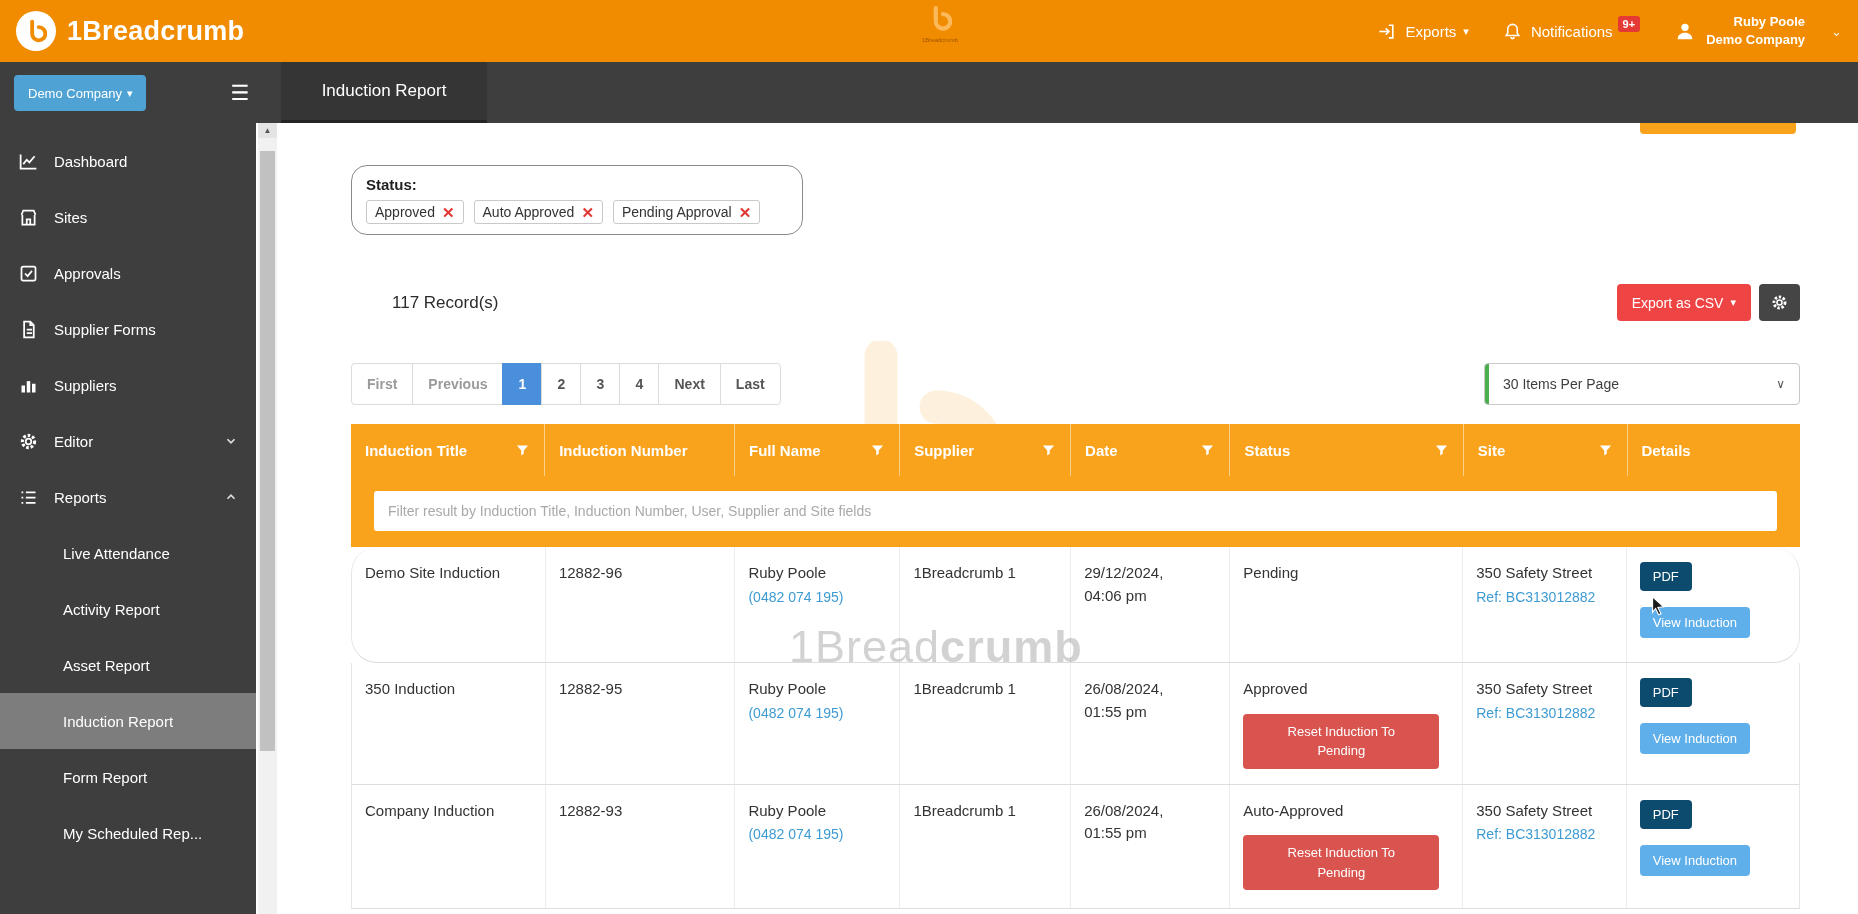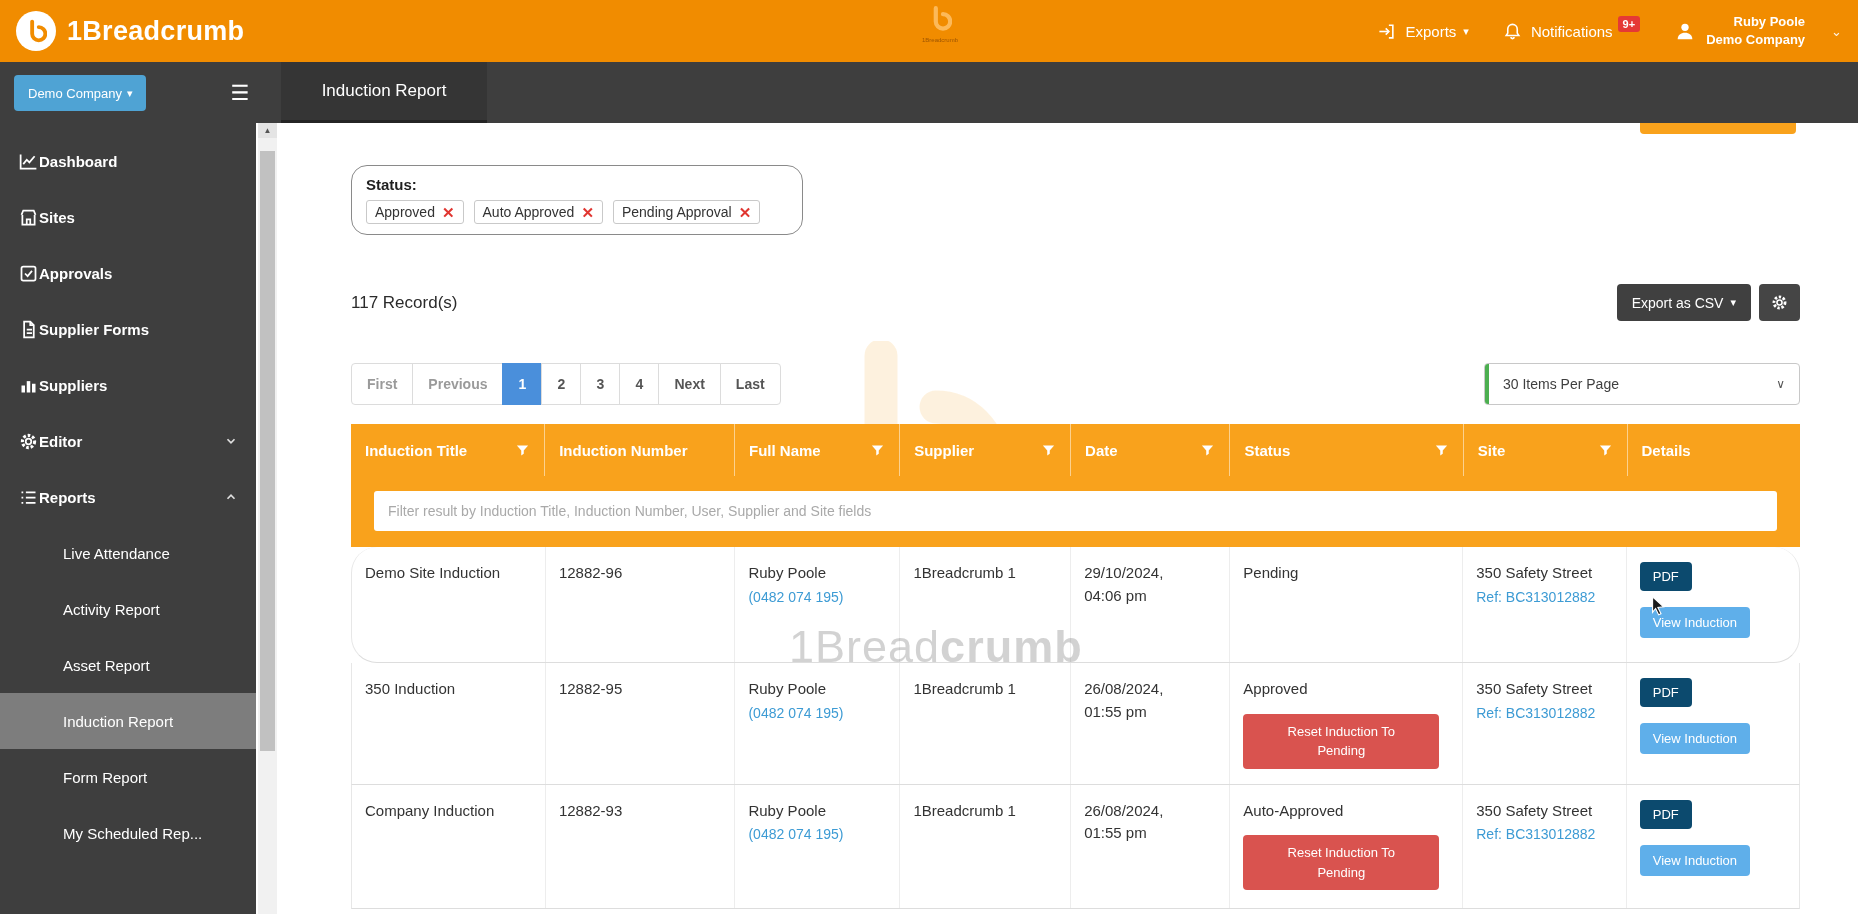--- a/index.html
+++ b/index.html
@@ -56,22 +56,22 @@
     border-bottom:3px solid #242424; color:#fff; font-size:17px;
     display:flex; align-items:center; justify-content:center; cursor:pointer;
   }
 
   
   .sidebar {
     position:absolute; top:123px; left:0; bottom:0; width:256px; background:#3E3E3E;
     padding-top:10px; overflow:hidden; z-index:10;
   }
   .side-item {
-    height:56px; display:flex; align-items:center; padding:0 18px;
-    color:#fff; font-size:15px; font-weight:700; cursor:pointer;
+    height:56px; display:flex; align-items:center; gap:15px; padding:0 18px;
+    color:#fff; font-size:15px; font-weight:400; cursor:pointer;
   }
   .side-item .icon { width:21px; height:21px; display:flex; }
   .side-item .icon svg { width:21px; height:21px; }
   .side-chev { margin-left:auto; display:flex; }
   .side-chev svg { width:14px; height:14px; }
   .sub-item {
     height:56px; display:flex; align-items:center; padding-left:63px;
     color:#fff; font-size:15px; cursor:pointer;
   }
   .sub-item.active { background:#7D7D7D; }
@@ -97,25 +97,25 @@
     padding:10px 14px;
   }
   .status-label { font-weight:bold; font-size:15px; color:#1f1f1f; margin-bottom:7px; }
   .chips { display:flex; gap:10px; }
   .chip {
     border:1px solid #c9c9c9; border-radius:3px; background:#fff;
     display:flex; align-items:center; gap:7px; padding:3px 8px; font-size:14px; color:#333;
   }
   .chip-x { color:#E03530; font-weight:bold; font-size:15px; cursor:pointer; line-height:1; }
 
-  .toolbar { display:flex; align-items:center; margin-top:49px; height:37px; }
+  .toolbar { display:flex; align-items:center; margin-top:49px; height:37px;margin-left:41px; }
   .records { font-size:17px; color:#2b2b2b; }
   .toolbar-right { margin-left:auto; display:flex; gap:8px; }
   .btn-csv {
-    background:#404040; color:#fff; border:none; border-radius:4px; height:37px;
+    background:#ef4444; color:#fff; border:none; border-radius:4px; height:37px;
     font-size:14px; padding:0 15px; display:flex; align-items:center; gap:9px;
     font-family:inherit; cursor:pointer;
   }
   .btn-gear {
     background:#454545; border:none; border-radius:4px; width:41px; height:37px;
     display:flex; align-items:center; justify-content:center; cursor:pointer;
   }
   .btn-gear svg { width:19px; height:19px; }
 
   .pager-row { display:flex; align-items:center; margin-top:42px; }
@@ -478,21 +478,21 @@
 
     <div class="trow r1 grid-cols">
       <div class="td">Demo Site Induction</div>
       <div class="td">12882-96</div>
       <div class="td">
         <div>Ruby Poole</div>
         <a class="link">(0482 074 195)</a>
       </div>
       <div class="td">1Breadcrumb 1</div>
       <div class="td">
-        <div>29/10/2024,</div>
+        <div>29/12/2024,</div>
         <div>04:06 pm</div>
       </div>
       <div class="td">
         <div>Pending</div>
       </div>
       <div class="td">
         <div>350 Safety Street</div>
         <a class="link">Ref: BC313012882</a>
       </div>
       <div class="td">

